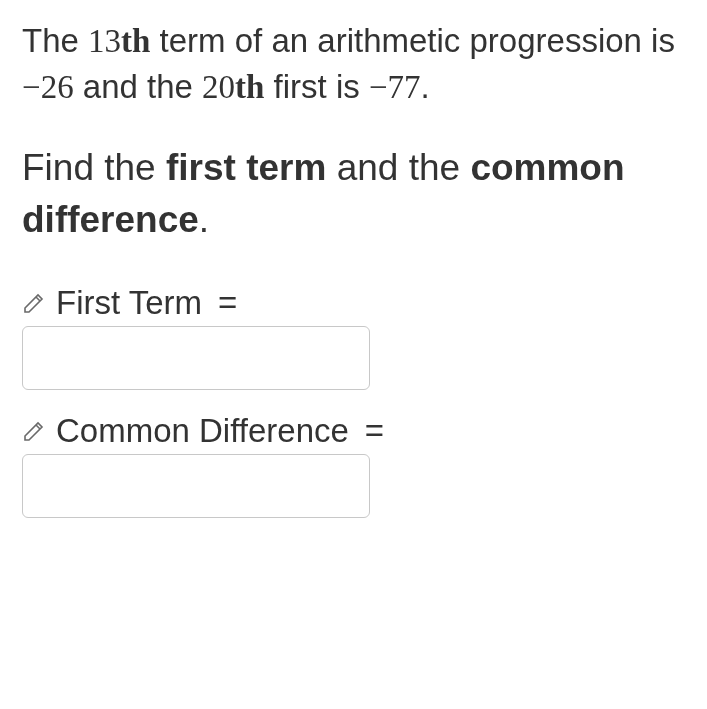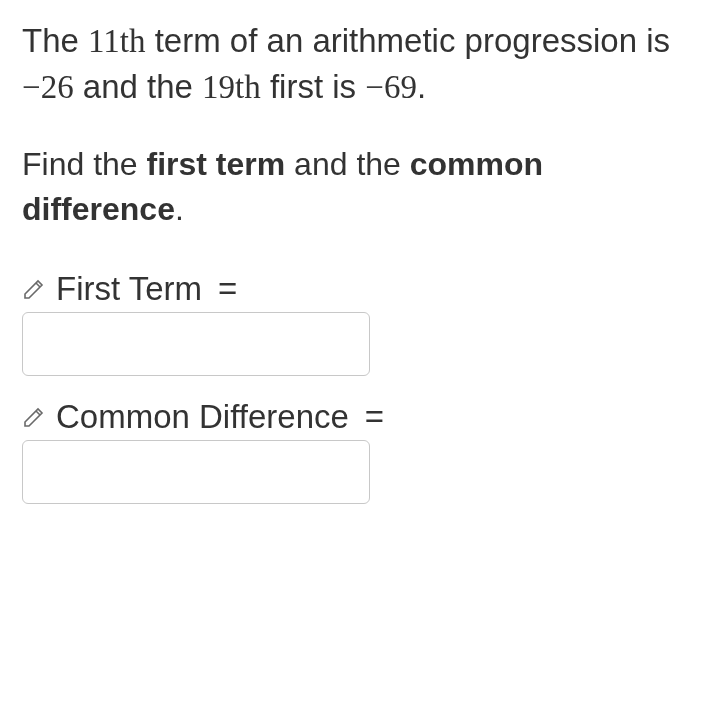--- a/index.html
+++ b/index.html
@@ -15,26 +15,27 @@
       font-size: 33px;
       line-height: 1.4;
       color: #333333;
       margin-bottom: 32px;
     }
     .math-num {
       font-family: 'Cambria Math', 'Times New Roman', serif;
     }
     .ordinal {
       font-family: 'Cambria Math', 'Times New Roman', serif;
+      font-weight: bold;
     }
     .minus {
       font-family: 'Cambria Math', 'Times New Roman', serif;
     }
     .instruction {
-      font-size: 32px;
+      font-size: 37px;
       line-height: 1.4;
       color: #333333;
       margin-bottom: 38px;
     }
     .instruction strong {
       font-weight: 700;
     }
     .answer-row {
       margin-bottom: 22px;
     }
@@ -62,21 +63,21 @@
       font-size: 28px;
       padding: 8px 12px;
       background: #ffffff;
       outline: none;
     }
   </style>
 </head>
 <body>
 
 <div class="question-text">
-  <span>The </span><span class="math-num">11</span><span class="ordinal">th</span><span> term of an arithmetic progression is </span><span class="minus">−</span><span class="math-num">26</span><span> and the </span><span class="math-num">19</span><span class="ordinal">th</span><span> first is </span><span class="minus">−</span><span class="math-num">69</span><span>.</span>
+  <span>The </span><span class="math-num">13</span><span class="ordinal">th</span><span> term of an arithmetic progression is </span><span class="minus">−</span><span class="math-num">26</span><span> and the </span><span class="math-num">20</span><span class="ordinal">th</span><span> first is </span><span class="minus">−</span><span class="math-num">77</span><span>.</span>
 </div>
 
 <div class="instruction">
   <span>Find the </span><strong>first term</strong><span> and the </span><strong>common difference</strong><span>.</span>
 </div>
 
 <div class="answer-row">
   <div class="answer-label">
     <svg class="pencil-icon" viewBox="0 0 24 24" fill="none" stroke="#6a6a6a" stroke-width="1.6">
       <path d="M3 21 L3 17 L16 4 L20 8 L7 21 Z"></path>

